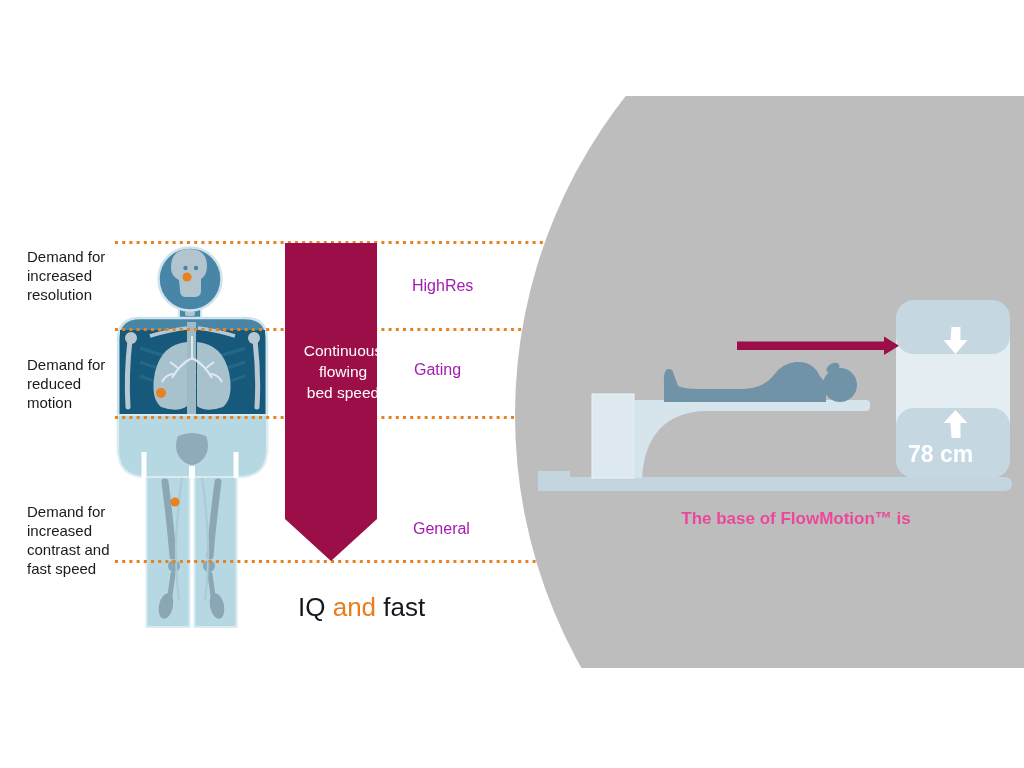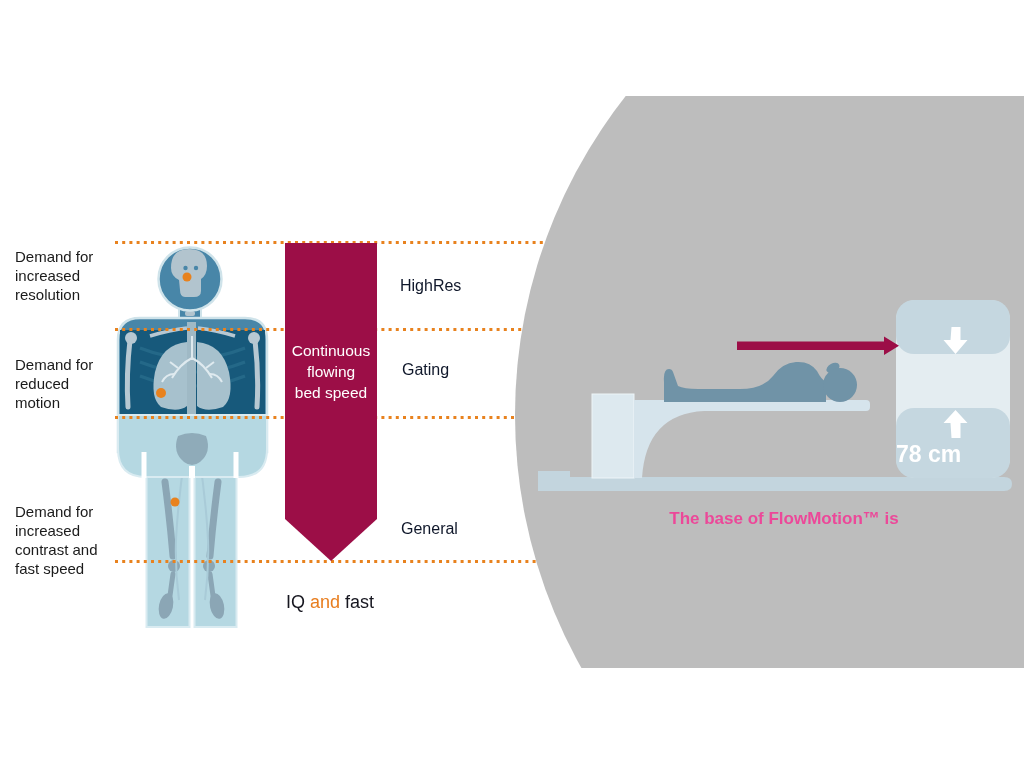--- a/index.html
+++ b/index.html
@@ -5,26 +5,26 @@
   html,body{margin:0;padding:0;background:#ffffff;}
   #page{position:relative;width:1024px;height:768px;background:#ffffff;overflow:hidden;
         font-family:"Liberation Sans", sans-serif;}
   
   #circle-clip{position:absolute;left:0;top:96px;width:1024px;height:572px;overflow:hidden;}
   #gray-circle{position:absolute;left:515px;top:-196px;width:1030px;height:1030px;
                border-radius:50%;background:#bdbdbd;}
   
   #art{position:absolute;left:0;top:0;width:1024px;height:768px;}
   
-  .abs{position:absolute;}
+  .abs{position:absolute;margin-left:12px;}
   .demand{font-size:15px;line-height:19px;color:#1b1b1b;}
-  .mode{font-size:16px;color:#0f172a;}
+  .mode{font-size:16px;color:#a21caf;}
   .band-text{left:285px;width:92px;top:340px;text-align:center;color:#ffffff;
              font-size:15.5px;line-height:21px;}
-  .tagline{left:286px;top:592px;font-size:18px;color:#16161f;text-align:center;}
+  .tagline{left:286px;top:592px;font-size:26px;color:#16161f;text-align:center;}
   .tagline .and{color:#e87d1e;}
   .bore-label{left:896px;top:441px;width:114px;text-align:left;color:#ffffff;
               font-size:23px;font-weight:bold;}
   .caption{left:658px;top:508px;width:252px;text-align:center;color:#ec4899;
            font-size:17px;line-height:22px;font-weight:bold;}
 </style>
 </head>
 <body>
 
 <div id="page">

